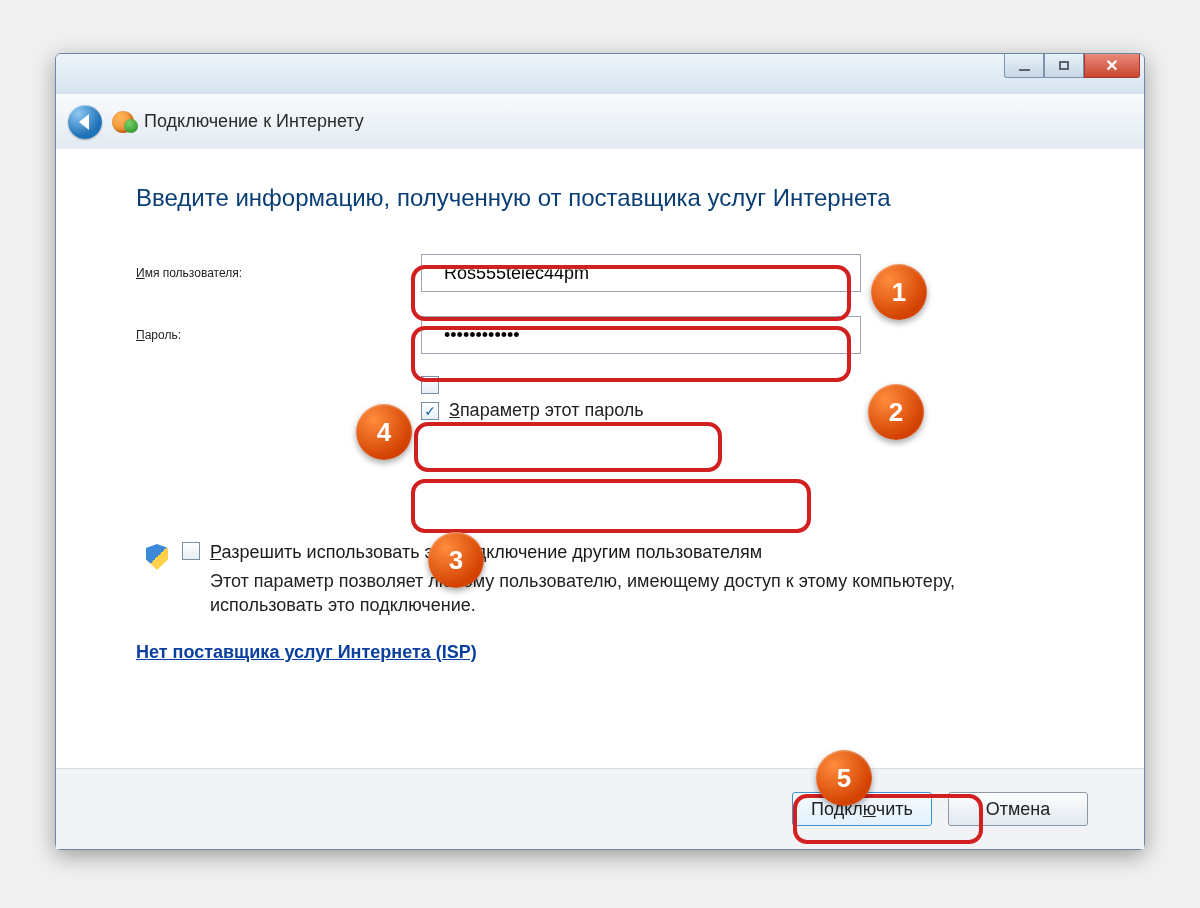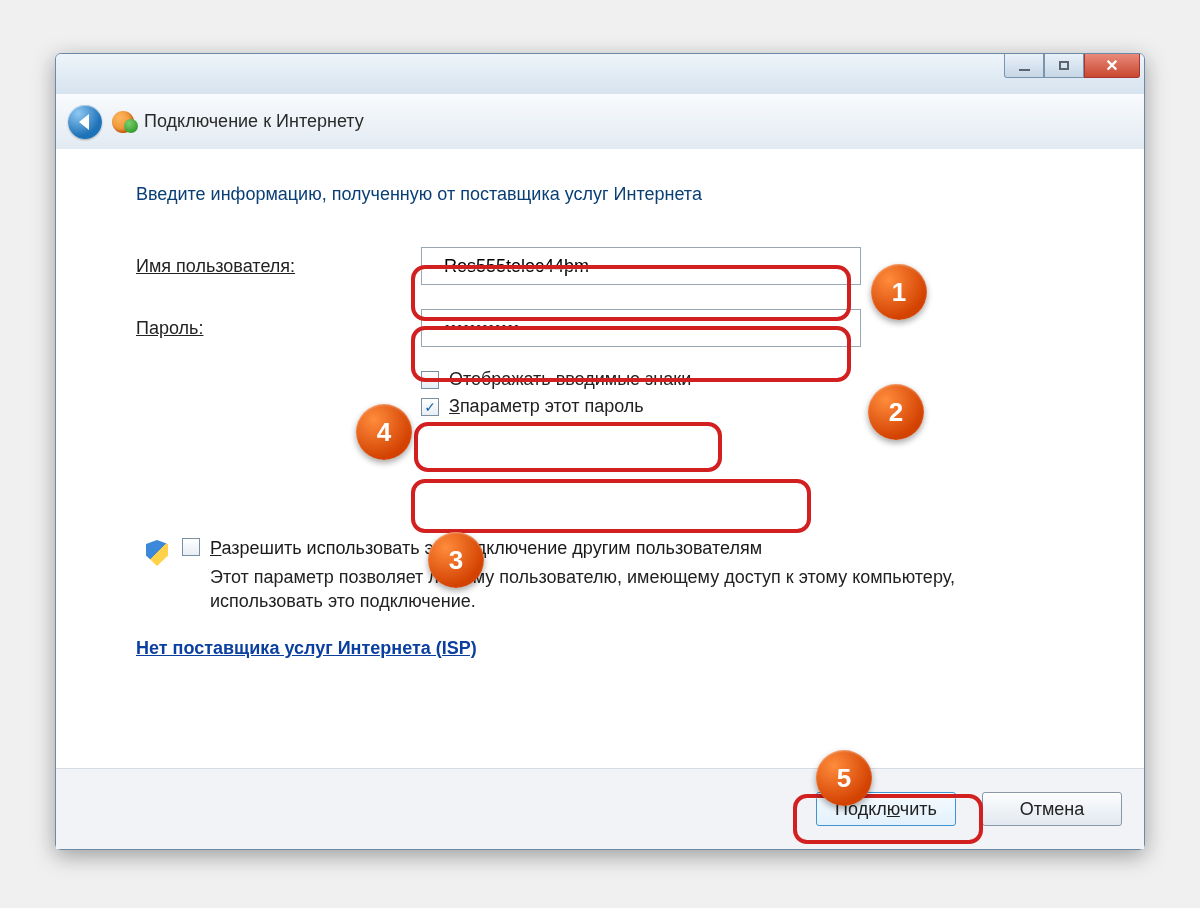--- a/index.html
+++ b/index.html
@@ -87,34 +87,33 @@
     background:radial-gradient(circle at 35% 30%,#7bd06b,#1e8a1e);
   }
   .nav-title{font-size:18px;color:#2a2a2a;}
 
   .content{
     position:absolute;left:0;right:0;top:95px;bottom:80px;
     padding:35px 70px 0 80px;
     background:#ffffff;
   }
   .heading{
-    font-size:18px;
+    font-size:24px;
     color:#0a3f76;
     margin-bottom:40px;
   }
 
   .form-row{
     display:flex;align-items:center;
     margin-bottom:20px;min-height:42px;
   }
   .form-row .label{
     width:285px;flex:0 0 285px;
-    font-size:18px;color:#222;
+    font-size:12px;color:#222;
     position:relative;
-    text-decoration:underline;
   }
   
   .u{text-decoration:underline;}
 
   .field-wrap{flex:1;max-width:440px;}
   .text-input{
     width:100%;height:38px;box-sizing:border-box;
     border:1px solid #9aa6b2;
     padding:4px 22px;font-size:18px;font-family:inherit;
     background:#fff;
@@ -150,21 +149,21 @@
   .isp-link{
     display:inline-block;margin-top:24px;margin-left:0;
     color:#0a3f9f;text-decoration:underline;font-size:18px;font-weight:bold;
   }
 
   .footer{
     position:absolute;left:0;right:0;bottom:0;height:80px;
     border-top:1px solid #d4dbe2;
     background:#f1f3f6;
     display:flex;align-items:center;justify-content:flex-end;
-    padding-right:22px;gap:26px;
+    padding-right:56px;gap:16px;
   }
   .btn{
     height:34px;min-width:140px;padding:0 18px;
     border:1px solid #8a98a6;border-radius:3px;
     background:linear-gradient(180deg,#fdfdfe,#e1e8ef);
     font-family:inherit;font-size:18px;color:#222;
     box-shadow:inset 0 1px 0 #fff;
   }
   .btn.primary{
     border-color:#3f93d2;
@@ -239,21 +238,20 @@
 
     <div class="form-row">
       <div class="label"><span class="u">П</span><span>ароль:</span></div>
       <div class="field-wrap">
         <input class="text-input" type="text" value="••••••••••••" style="">
       </div>
     </div>
 
     <div class="options-row">
       <div class="cb"></div>
-      <span>Отображать вводимые знаки</span>
     </div>
 
     <div class="options-row">
       <div class="cb">✓</div>
       <span><span class="u">З</span><span id="rem-suffix">параметр этот пароль</span></span>
     </div>
 
     <div class="form-row" style="margin-top:24px">
     </div>
 

